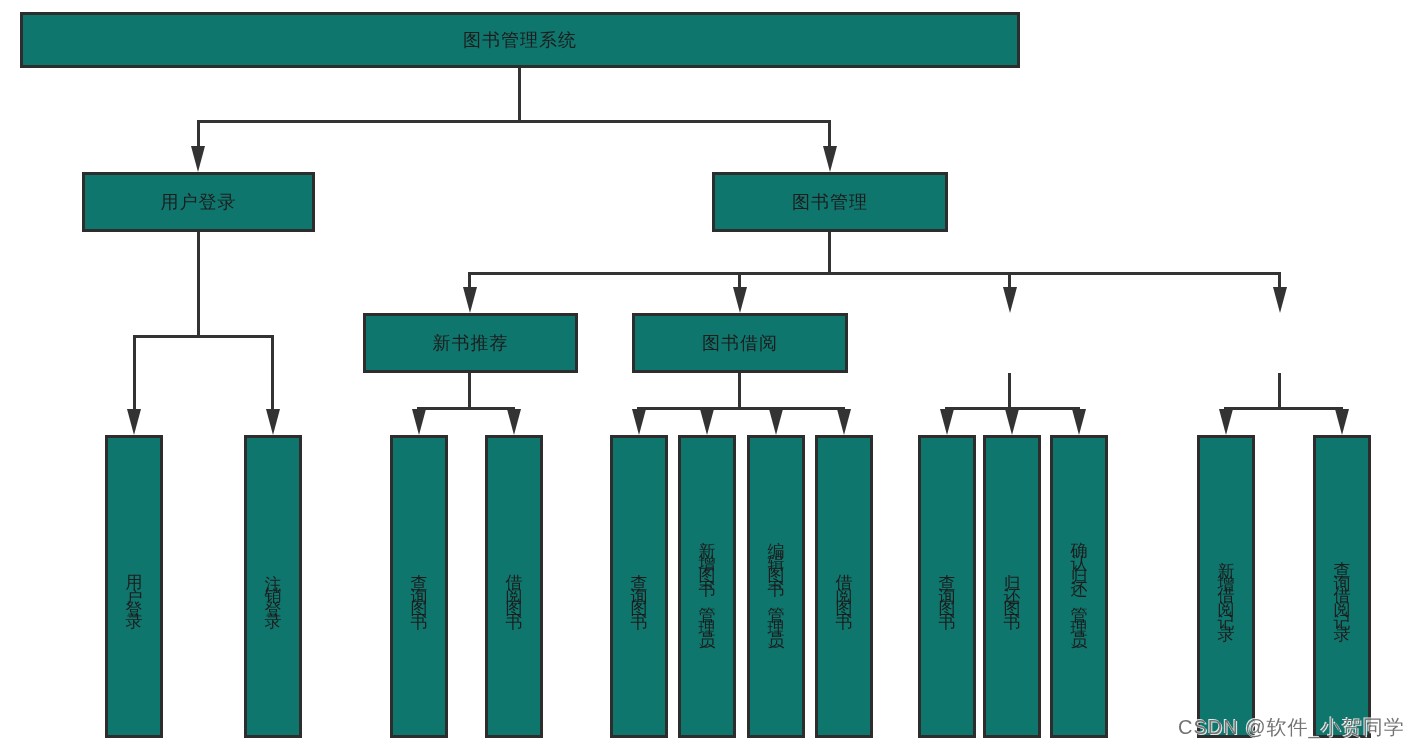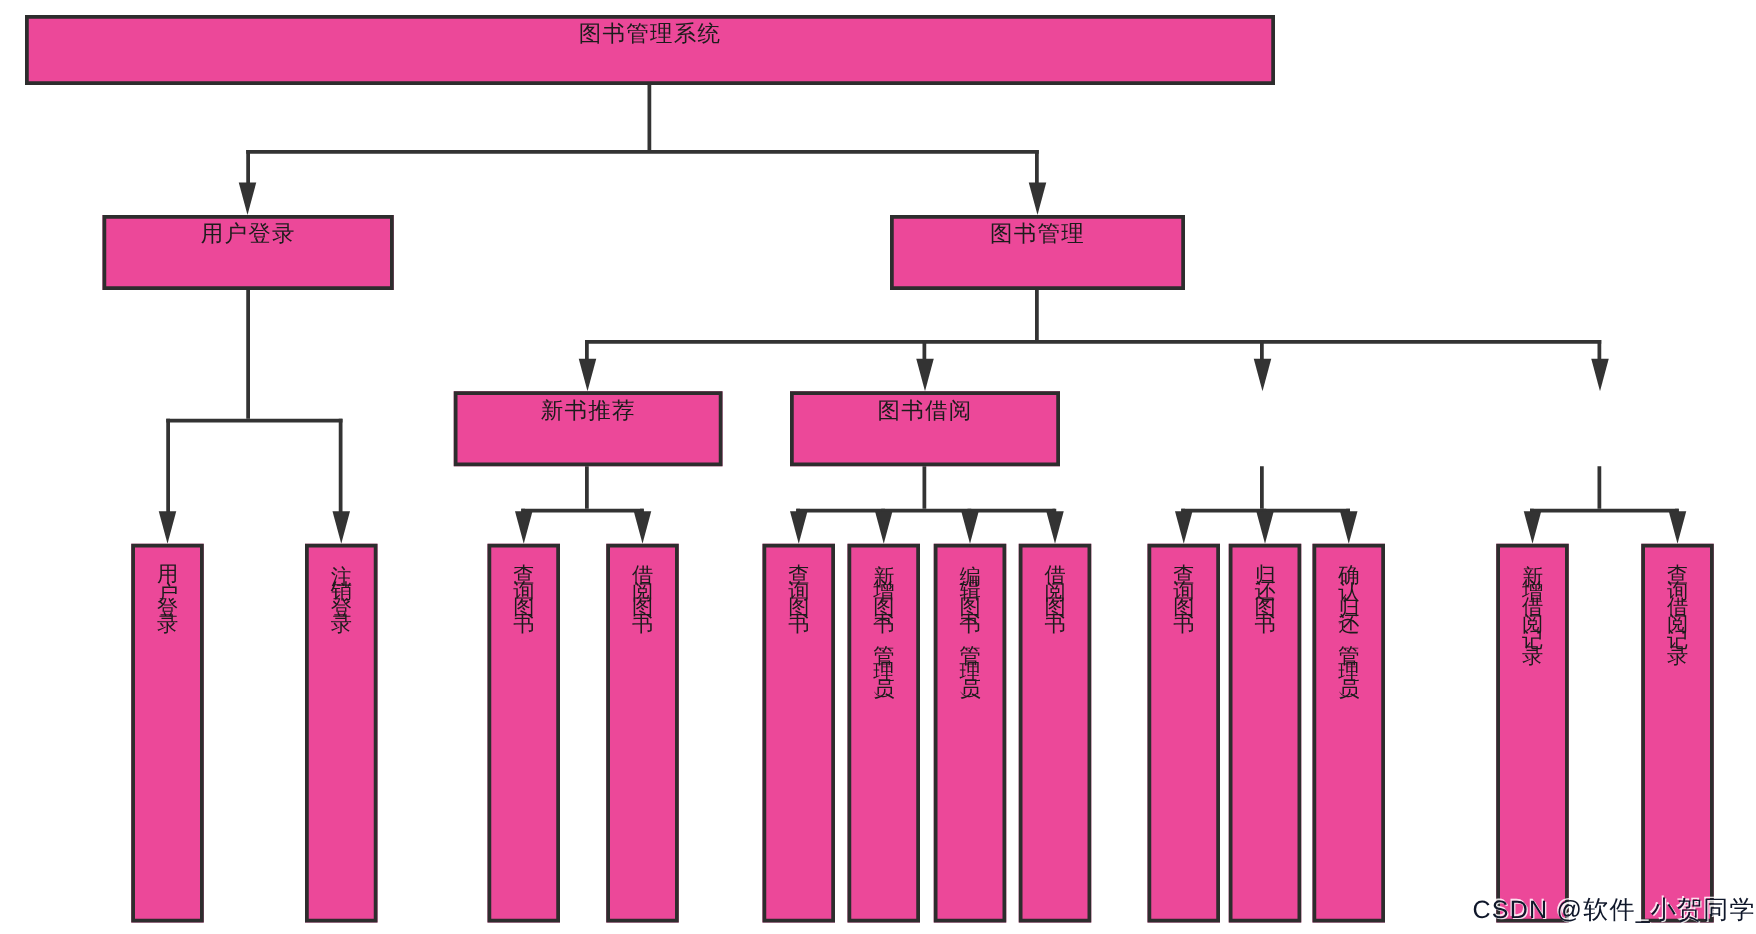--- a/index.html
+++ b/index.html
@@ -1,41 +1,41 @@
 <!DOCTYPE html>
 <html><head>
 <meta charset="utf-8">
 <style>
   html,body{margin:0;padding:0;background:#ffffff;}
   .canvas{
     position:relative;width:1405px;height:747px;background:#ffffff;
     font-family:"Liberation Sans","DejaVu Sans",sans-serif;color:#1c1c1c;overflow:hidden;
   }
   .box{
-    position:absolute;box-sizing:border-box;border:3px solid #2d2d2d;background:#ec4899;
-    display:flex;justify-content:center;
+    position:absolute;box-sizing:border-box;border:3px solid #2d2d2d;background:#0f766e;
+    display:flex;align-items:center;justify-content:center;
   }
   .box .lbl{font-size:18px;letter-spacing:1px;color:#1c1c1c;}
   .lv1{top:172px;height:60px;}
   .lv2{top:313px;height:60px;width:215px;font-family:Liberation Serif, serif;}
   .leaf{top:435px;height:303px;width:58px;}
   .leaf .vlbl{
     writing-mode:vertical-rl;text-orientation:mixed;
     font-size:17px;letter-spacing:13px;line-height:1;color:#1c1c1c;
   }
   .v{position:absolute;width:3px;background:#333333;}
   .hl{position:absolute;height:3px;background:#333333;}
   .ah{
     position:absolute;width:0;height:0;
     border-left:7px solid transparent;border-right:7px solid transparent;
     border-top:26px solid #333333;
   }
   .watermark{
     position:absolute;left:1178px;top:714px;z-index:5;
-    font-size:20px;color:#0f172a;letter-spacing:1px;white-space:nowrap;
+    font-size:20px;color:#737373;letter-spacing:1px;white-space:nowrap;
     text-shadow:1px 1px 0 rgba(255,255,255,.85),-1px -1px 0 rgba(255,255,255,.85);
   }
 </style>
 </head>
 <body>
 
 <div class="canvas">
 
   <div class="box" style="left:20px;top:12px;width:1000px;height:56px">
     <span class="lbl">图书管理系统</span>

